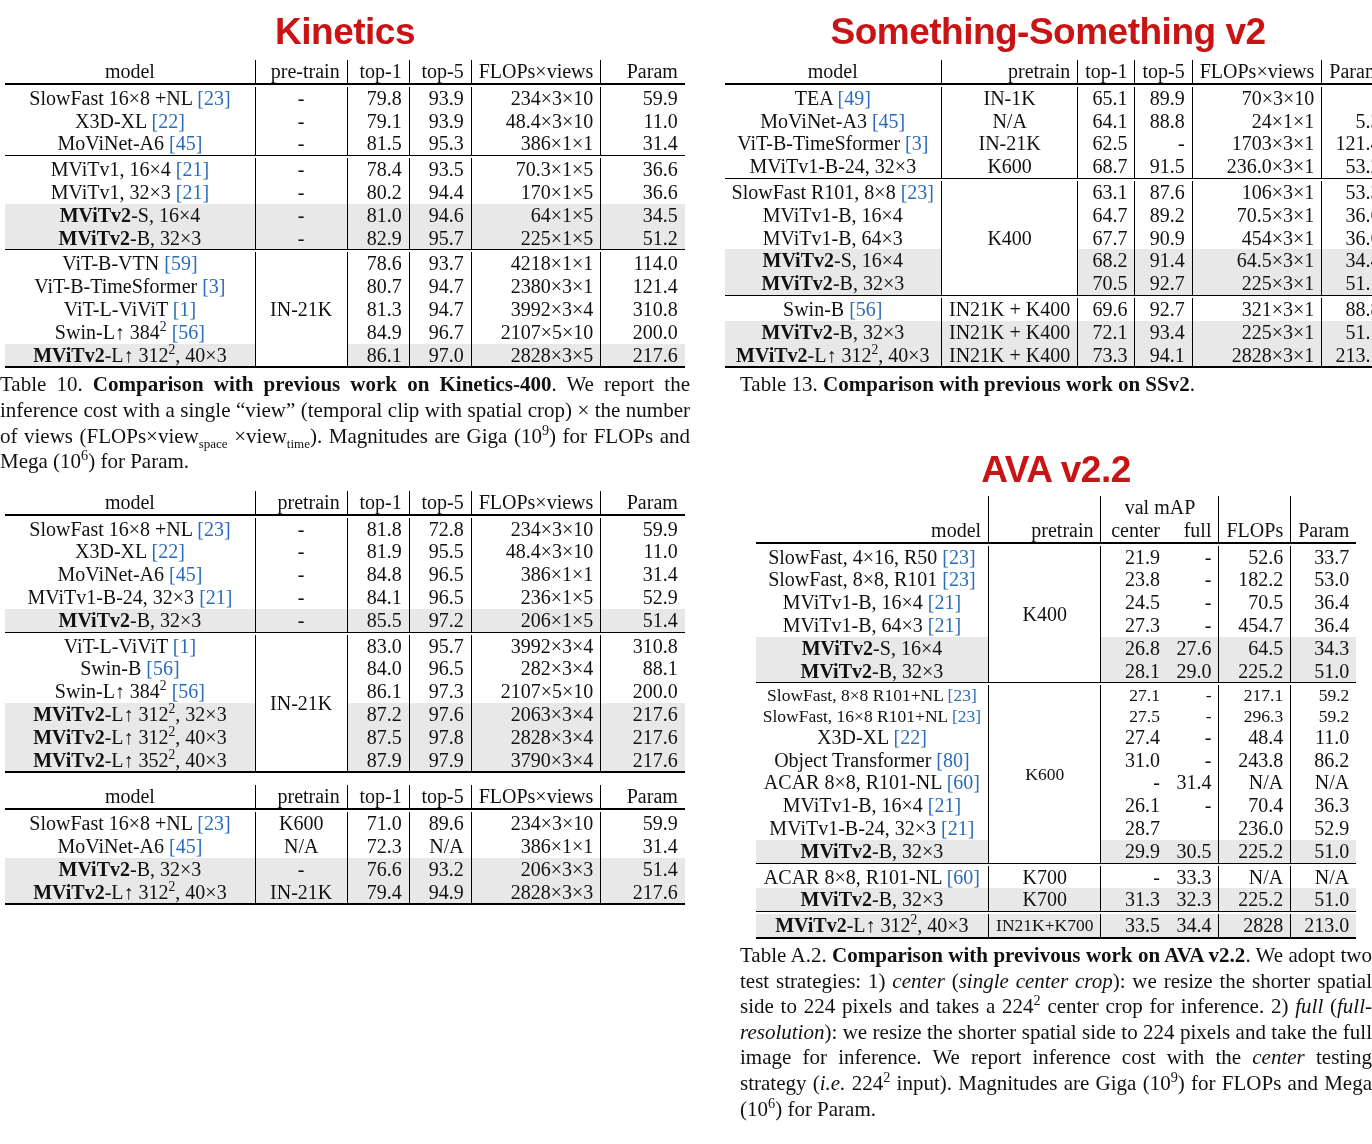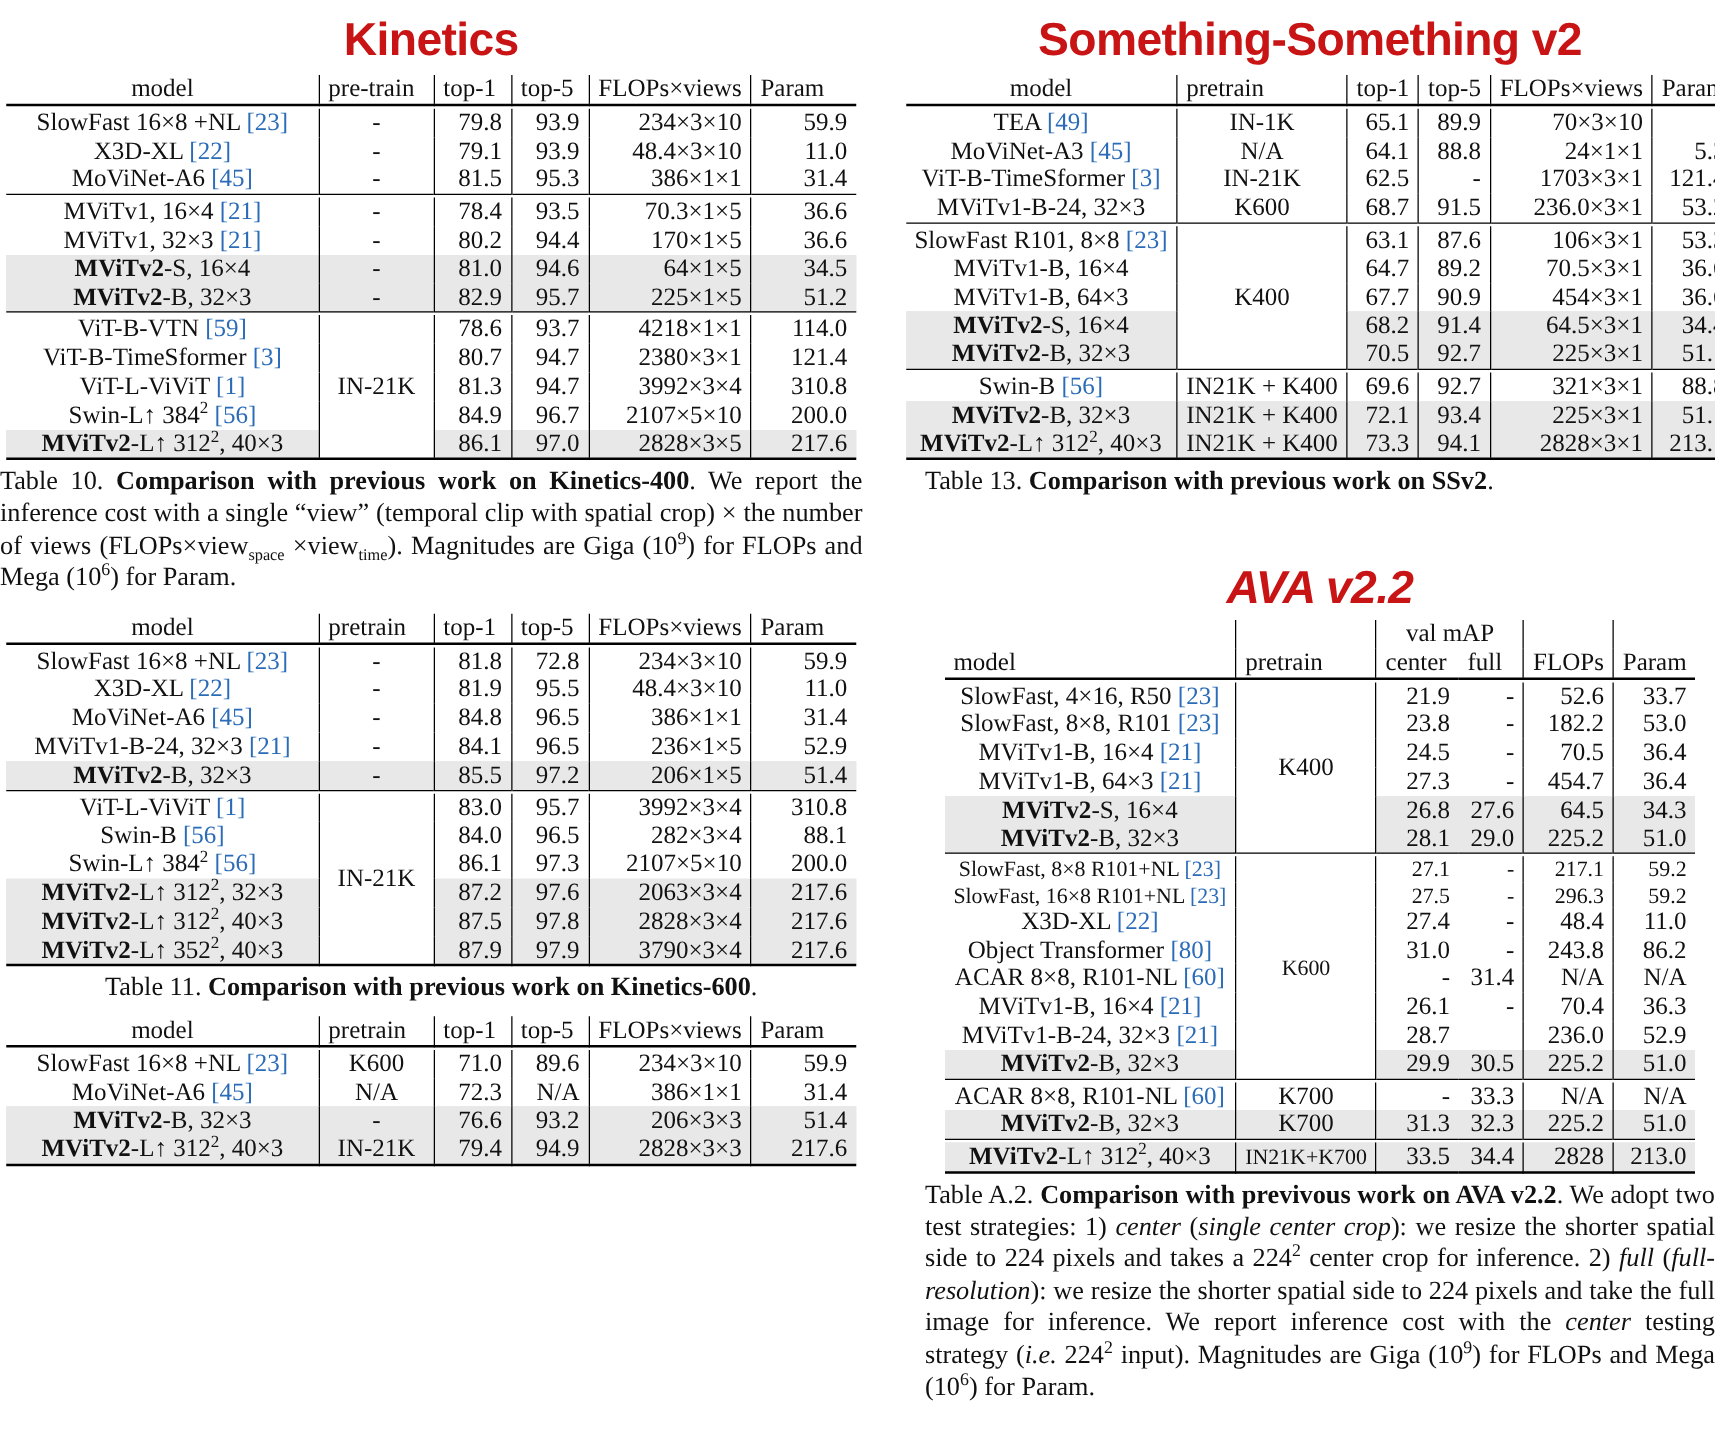--- a/index.html
+++ b/index.html
@@ -16,34 +16,34 @@
 
   .section-title{
     font-family:"Liberation Sans", sans-serif;
     font-weight:bold;
     color:#c81414;
     text-align:center;
     letter-spacing:-0.5px;
   }
   .t-kinetics{font-size:37px;line-height:44px;margin:10px 0 6px 0;}
   .t-ssv2{font-size:37px;line-height:44px;margin:10px 16px 6px 0;}
-  .t-ava{font-size:37px;line-height:44px;margin:2px 0 4px 0;font-style:italic;}
+  .t-ava{font-size:37px;line-height:44px;margin:2px 0 4px 0;}
 
   table.tbl{
     border-collapse:collapse;
     font-size:20px;
     line-height:1.04;
   }
   table.tbl td,table.tbl th{
     padding:1px 7px;
     vertical-align:middle;
     white-space:nowrap;
     font-weight:normal;
   }
-  .hdr td{text-align:left;padding-bottom:3px;}
+  .hdr td{text-align:right;padding-bottom:3px;}
   .hdr td.model-h{text-align:center;}
   .rule-top td{border-top:2.6px solid #000;padding-top:0;height:0;line-height:0;font-size:0;}
   .rule-mid td{border-top:1.3px solid #000;padding-top:0;height:0;line-height:0;font-size:0;}
   .vl{border-left:1.1px solid #000;}
   .num{text-align:right;}
   .ctr{text-align:center;}
   .lft{text-align:center;}
   .hl{background:#e8e8e8;}
   .bold{font-weight:bold;}
   .cite{color:#2b6cb8;}
@@ -312,21 +312,20 @@
               <td class="vl num hl bold">97.9</td>
               <td class="vl num hl">3790×3×4</td>
               <td class="vl num hl">217.6</td>
             </tr>
             <tr class="rule-top">
               <td colspan="6"></td>
             </tr>
           </tbody>
         </table>
     </div>
-    <div class="caption cap-center" id="cap11">Table 11. <b>Comparison with previous work on Kinetics-600</b>.</div>
 
     <div class="spacer-10"></div>
 
     <div class="tbl-wrap">
       <table class="tbl" id="tbl12">
           <colgroup>
             <col style="width:250px">
             <col style="width:92px">
             <col style="width:62px">
             <col style="width:62px">

